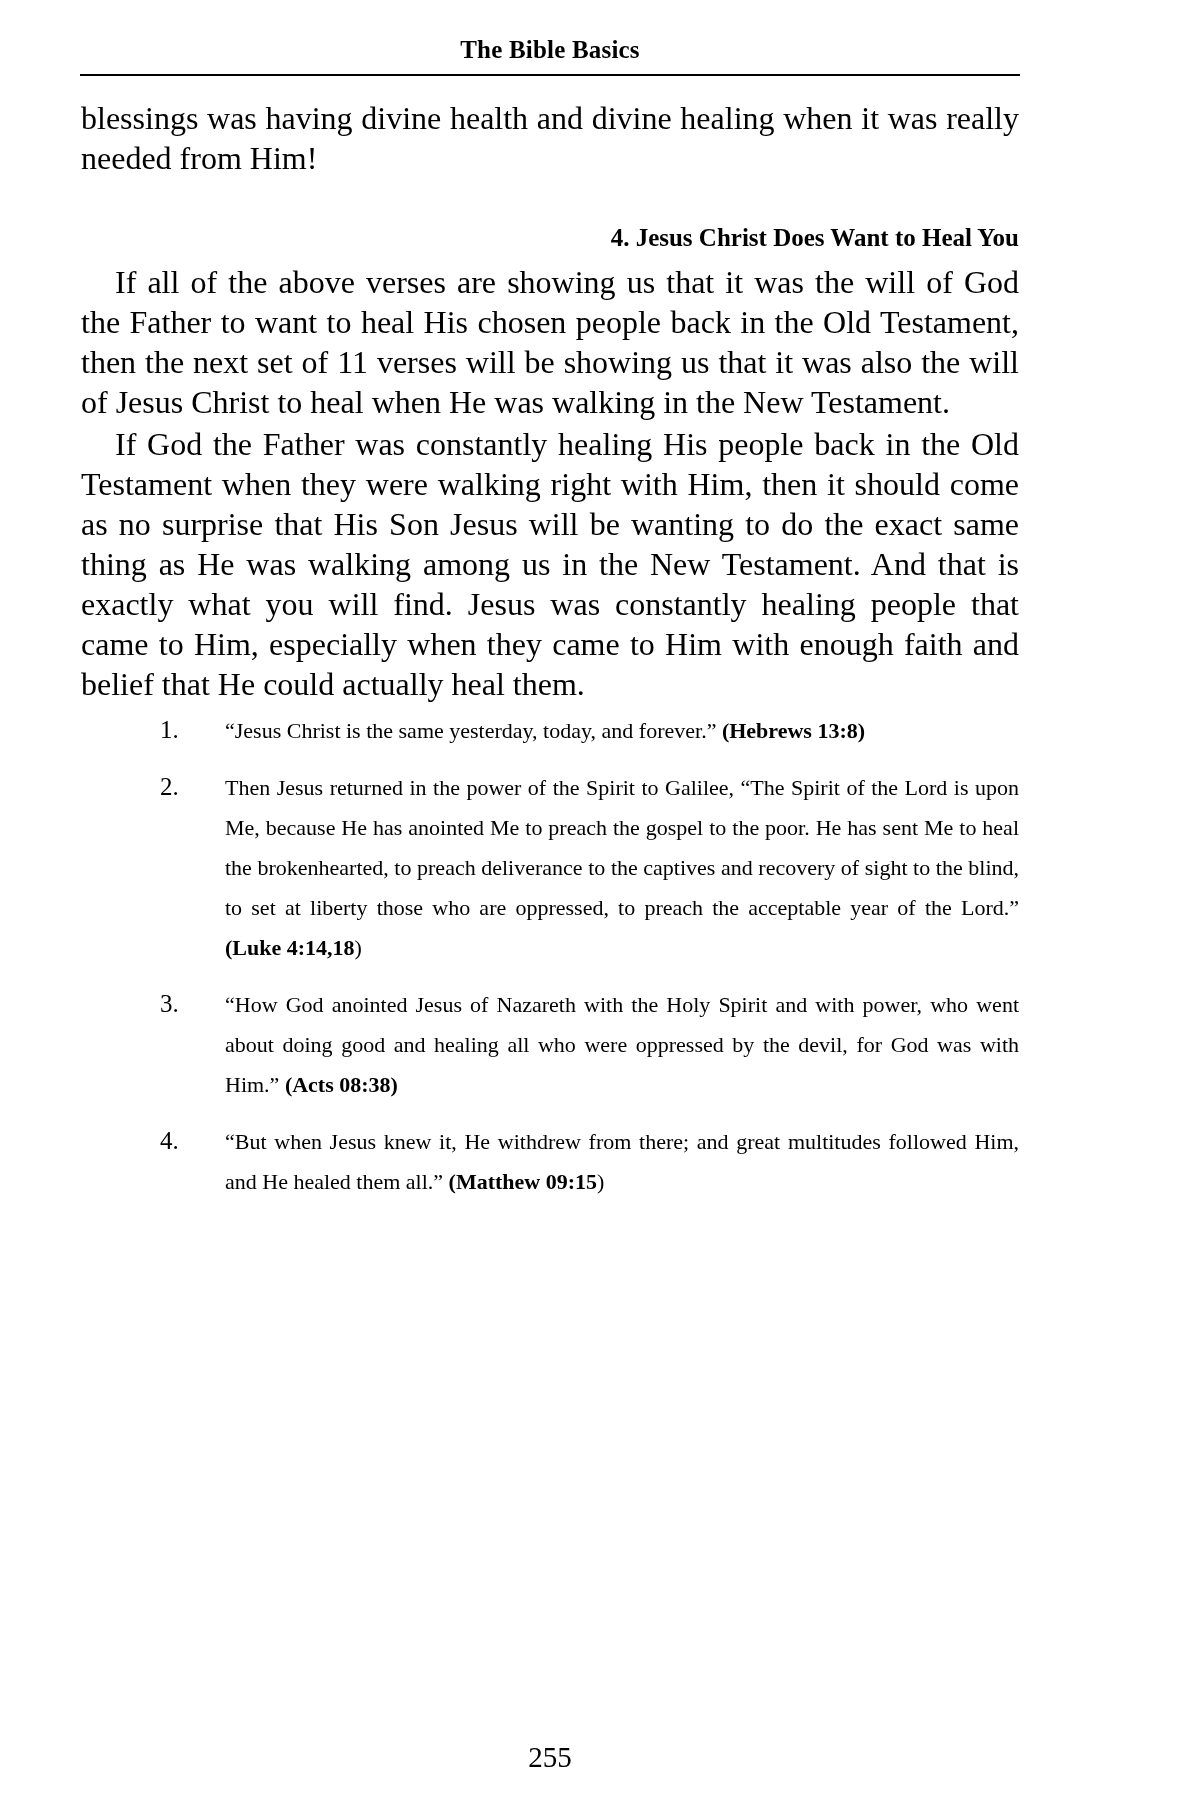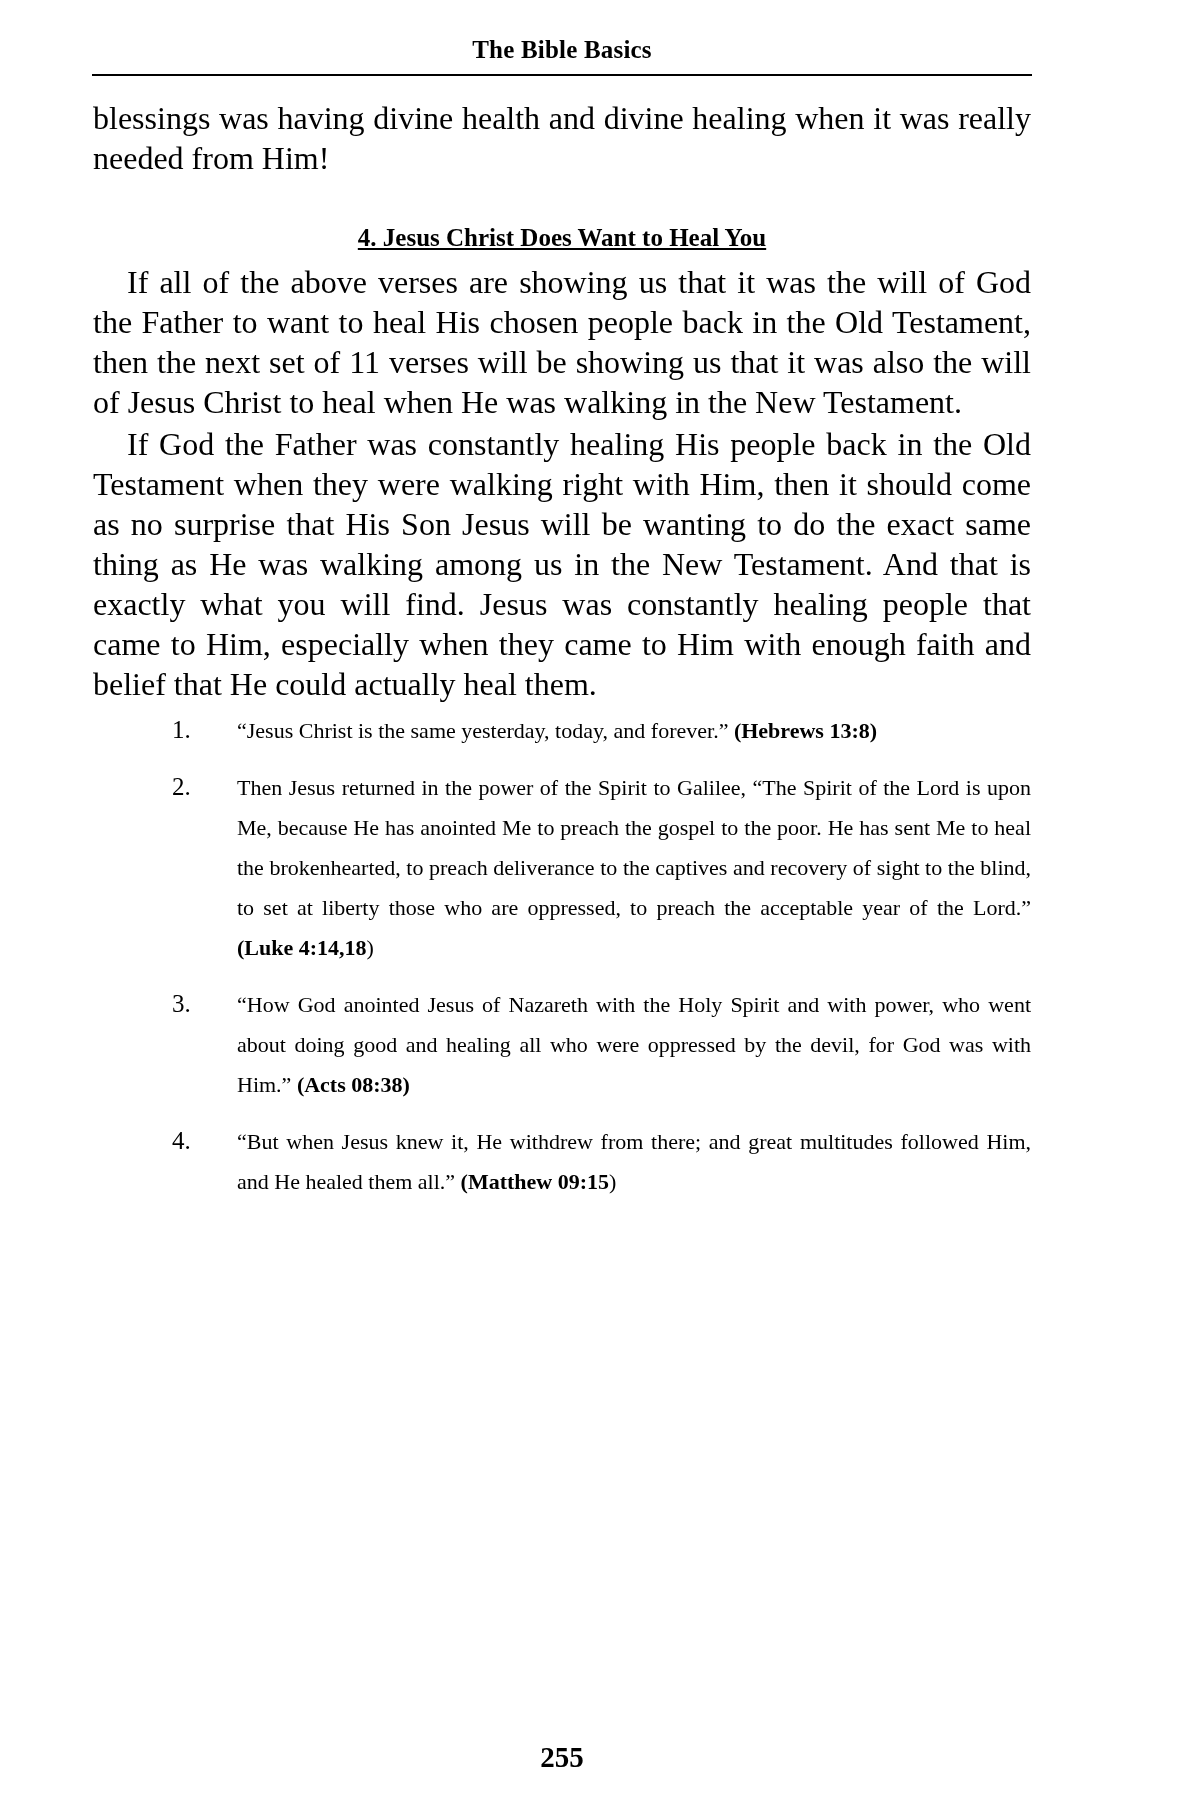--- a/index.html
+++ b/index.html
@@ -12,21 +12,20 @@
     min-height: 1800px;
     font-family: "Liberation Serif", "DejaVu Serif", serif;
     color: #000000;
   }
   .page {
     position: relative;
     width: 1100px;
     height: 1800px;
     box-sizing: border-box;
     padding: 36px 80px 0 80px;
-    margin-left: 12px;
   }
   .running-head {
     text-align: center;
     font-weight: bold;
     font-size: 25px;
     letter-spacing: 0.2px;
     margin: 0 0 10px 0;
   }
   .head-rule {
     border: 0;
@@ -48,23 +47,22 @@
   p.cont {
     text-indent: 0;
   }
   p.indent {
     text-indent: 34px;
   }
   h2.section {
     font-size: 25px;
     font-weight: bold;
     margin: 42px 0 6px 0;
-    text-align: center;
+    text-align: right;
     line-height: 36px;
-    text-decoration: underline;
   }
   ol.verses {
     margin: 6px 0 0 0;
     padding: 0 0 0 104px;
     list-style-position: outside;
     list-style-type: decimal;
   }
   ol.verses li {
     font-size: 22px;
     line-height: 40px;
@@ -79,21 +77,21 @@
   .ref {
     font-weight: bold;
   }
   .folio {
     position: absolute;
     left: 0;
     right: 0;
     bottom: 26px;
     text-align: center;
     font-size: 29px;
-    font-weight: bold;
+    font-weight: normal;
   }
 </style>
 </head>
 <body>
 
 <div class="page">
 
   <div class="running-head">The Bible Basics</div>
   <hr class="head-rule">
 

